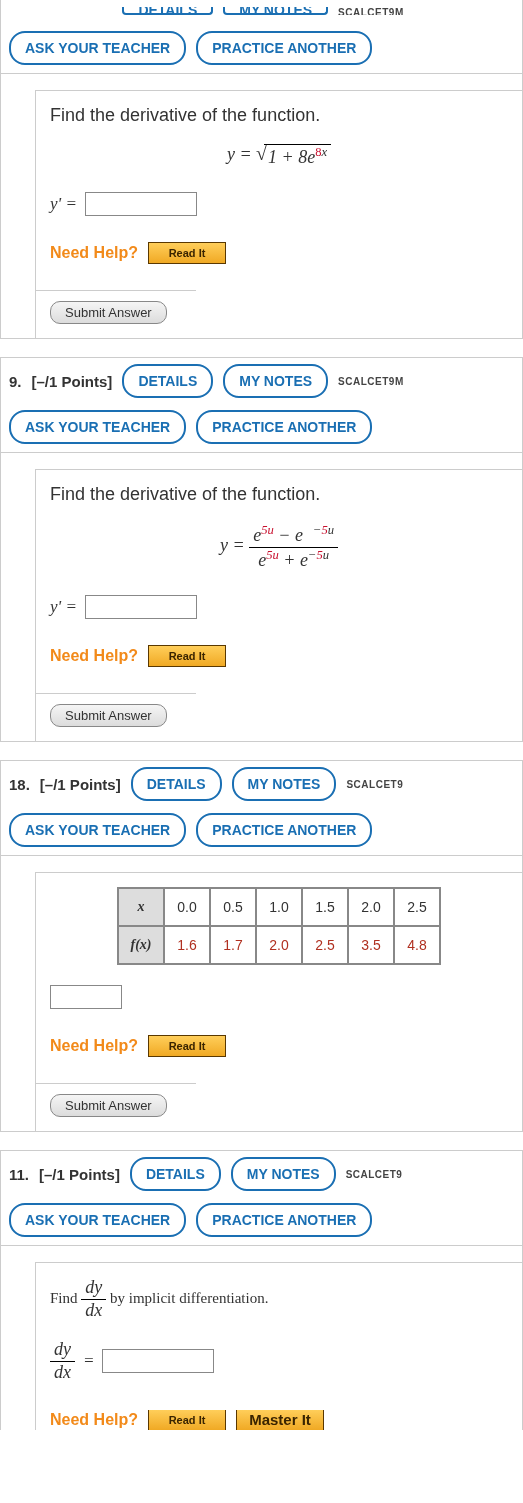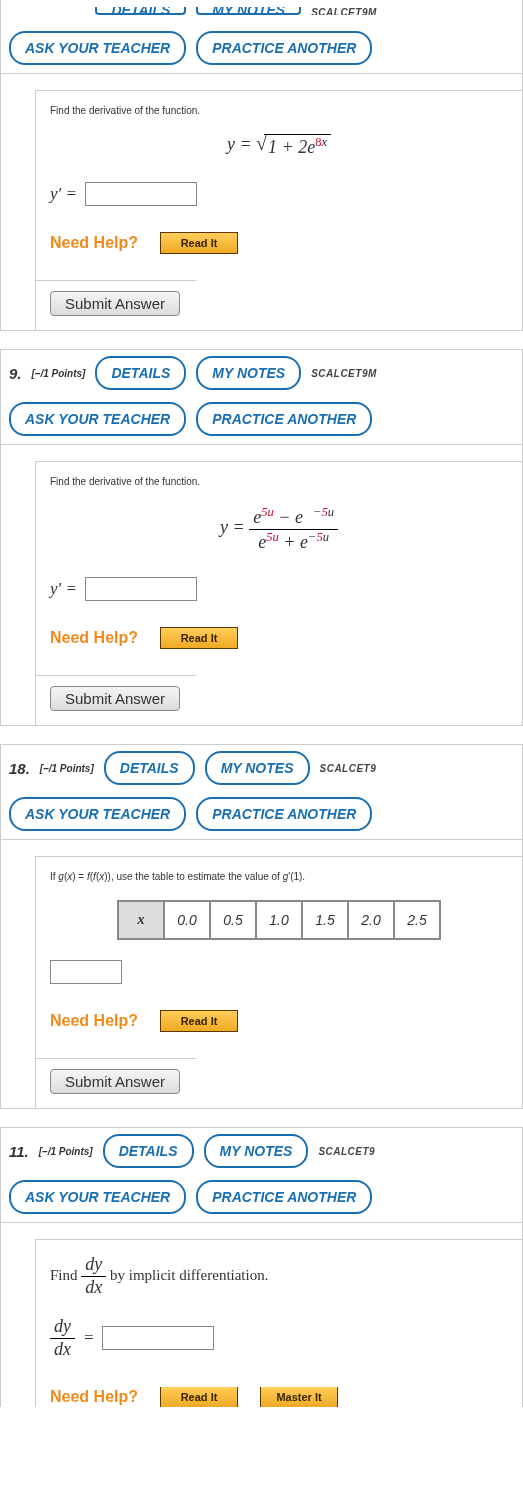--- a/index.html
+++ b/index.html
@@ -23,31 +23,30 @@
     flex-wrap: wrap;
     align-items: center;
     gap: 6px;
   }
   .q-header-row {
     display: flex;
     align-items: center;
     gap: 10px;
     width: 100%;
     flex-wrap: nowrap;
-    font-style: italic;
   }
   .q-number {
     font-weight: bold;
     font-size: 15px;
     color: #333;
     white-space: nowrap;
   }
   .q-points {
     font-weight: bold;
-    font-size: 10px;
+    font-size: 15px;
     color: #333;
     white-space: nowrap;
   }
   .hdr-btn {
     display: inline-flex;
     align-items: center;
     justify-content: center;
     height: 34px;
     padding: 0 14px;
     border: 2px solid #1a6fb3;
@@ -67,21 +66,21 @@
     white-space: nowrap;
     overflow: hidden;
   }
   .q-body {
     margin: 16px 0 0 34px;
     border-left: 1px solid #ccc;
     border-top: 1px solid #ccc;
     padding: 14px 14px 0 14px;
   }
   .prompt {
-    font-size: 10px;
+    font-size: 18px;
     margin-bottom: 18px;
   }
   .equation {
     text-align: center;
     font-family: "Times New Roman", serif;
     font-style: italic;
     font-size: 18px;
     margin: 10px 0 24px 0;
   }
   .answer-row {
@@ -101,21 +100,21 @@
   }
   .answer-input-sm {
     width: 72px;
     height: 24px;
     border: 1px solid #888;
     background: #fff;
   }
   .need-help-row {
     display: flex;
     align-items: center;
-    gap: 22px;
+    gap: 10px;
     margin-bottom: 8px;
   }
   .need-help {
     color: #f28a1a;
     font-weight: 700;
     font-size: 16px;
   }
   .readit-btn {
     display: inline-flex;
     align-items: center;
@@ -126,45 +125,45 @@
     background: linear-gradient(#ffce5a, #f0a924);
     font-size: 11px;
     font-weight: 700;
     color: #3a2400;
     cursor: pointer;
   }
   .masterit-btn {
     display: inline-flex;
     align-items: center;
     justify-content: center;
-    width: 78px;
+    width: 88px;
     height: 22px;
     border: 1px solid #5a3800;
     background: linear-gradient(#ffce5a, #f0a924);
-    font-size: 11px;
+    font-size: 15px;
     font-weight: 700;
     color: #3a2400;
     cursor: pointer;
   }
   .submit-bar {
     border-top: 1px solid #ccc;
     padding: 10px 0 14px 0;
     margin: 26px 0 0 -14px;
     padding-left: 14px;
     width: 160px;
   }
   .submit-btn {
     display: inline-flex;
     align-items: center;
     justify-content: center;
     padding: 3px 14px;
     border: 1px solid #888;
-    border-radius: 4px;
+    border-radius: 10px;
     background: linear-gradient(#f5f5f5, #dcdcdc);
-    font-size: 15px;
+    font-size: 13px;
     color: #333;
     cursor: pointer;
   }
 
   
   .sqrt {
     display: inline-flex;
     align-items: flex-start;
   }
   .sqrt-sym {
@@ -212,21 +211,20 @@
   table.data {
     border-collapse: collapse;
     margin: 0 auto 20px auto;
   }
   table.data td, table.data th {
     border: 2px solid #888;
     width: 46px;
     height: 38px;
     text-align: center;
     font-size: 14px;
-    font-style: italic;
   }
   table.data th {
     background: #ddd;
     font-family: "Times New Roman", serif;
   }
   table.data th.rowhead {
     font-style: italic;
     font-weight: bold;
   }
   table.data th.xhead {
@@ -263,21 +261,21 @@
       <span class="hdr-btn">PRACTICE ANOTHER</span>
     </div>
   </div>
   <div class="q-body">
     <div class="prompt">Find the derivative of the function.</div>
     <div class="equation">
       <span>y = </span>
       <span class="sqrt">
         <span class="sqrt-sym">√</span>
         <span class="sqrt-body">
-          <span>1 + 2</span><span>e</span><span class="sup red">8</span><span class="supi">x</span>
+          <span>1 + 8</span><span>e</span><span class="sup red">8</span><span class="supi">x</span>
         </span>
       </span>
     </div>
     <div class="answer-row">
       <span>y' =</span>
       <input class="answer-input" style="">
     </div>
     <div class="need-help-row">
       <span class="need-help">Need Help?</span>
       <span class="readit-btn">Read It</span>
@@ -338,34 +336,40 @@
       <span class="hdr-btn">DETAILS</span>
       <span class="hdr-btn">MY NOTES</span>
       <span class="source-label">SCALCET9</span>
     </div>
     <div class="q-header-row" style="margin-top:6px;">
       <span class="hdr-btn">ASK YOUR TEACHER</span>
       <span class="hdr-btn">PRACTICE ANOTHER</span>
     </div>
   </div>
   <div class="q-body">
-    <div class="prompt">
-      If <i>g</i>(<i>x</i>) = <i>f</i>(<i>f</i>(<i>x</i>)), use the table to estimate the value of <i>g</i>'(1).
-    </div>
     <table class="data">
       <tbody>
           <tr>
         <th class="xhead">x</th>
         <td>0.0</td>
         <td>0.5</td>
         <td>1.0</td>
         <td>1.5</td>
         <td>2.0</td>
         <td>2.5</td>
       </tr>
+      <tr>
+        <th class="rowhead">f(x)</th>
+        <td class="val">1.6</td>
+        <td class="val">1.7</td>
+        <td class="val">2.0</td>
+        <td class="val">2.5</td>
+        <td class="val">3.5</td>
+        <td class="val">4.8</td>
+      </tr>
     </tbody>
       </table>
     <div class="answer-row">
       <input class="answer-input-sm" style="">
     </div>
     <div class="need-help-row">
       <span class="need-help">Need Help?</span>
       <span class="readit-btn">Read It</span>
     </div>
     <div class="submit-bar">

